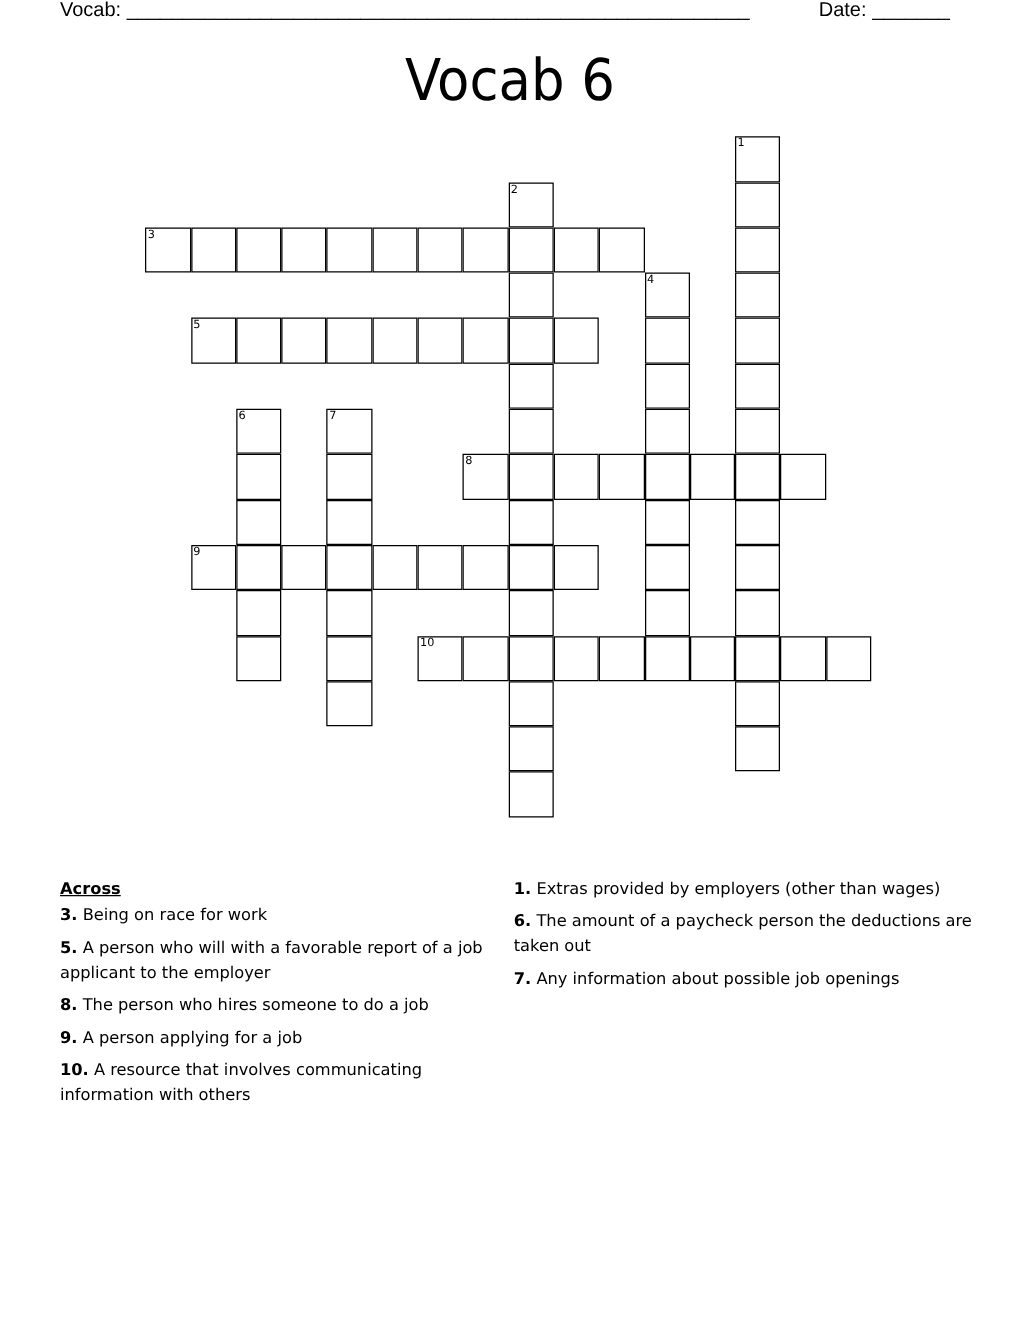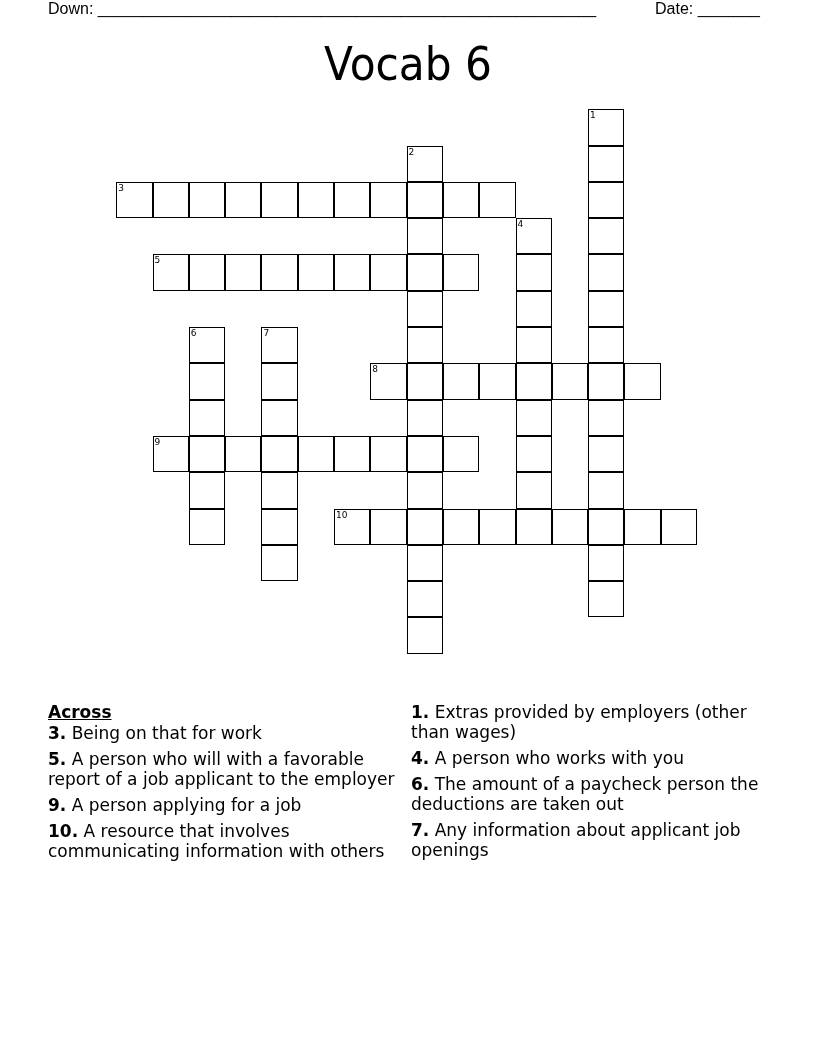--- a/index.html
+++ b/index.html
@@ -2,30 +2,30 @@
 <html><head>
 <meta charset="utf-8">
 <style>
   html, body { margin:0; padding:0; background:#fff; }
   body { width:816px; height:1056px; position:relative; overflow:hidden; font-family:"DejaVu Sans", sans-serif; color:#000; }
   .hdr { position:absolute; top:0; font-family:"Liberation Sans", sans-serif; font-size:16px; line-height:18px; }
   .title { position:absolute; top:34px; left:0; width:816px; text-align:center; font-family:"DejaVu Sans", sans-serif; font-size:46px; line-height:60px; transform:scaleX(0.92); }
   .grid { position:absolute; left:117px; top:110px; }
   .cell { position:absolute; width:36.3px; height:36.3px; box-sizing:border-box; border:1.6px solid #000; background:#fff; margin-left:-0.8px; margin-top:-0.8px; }
   .num { position:absolute; left:1px; top:0px; font-family:"DejaVu Sans", sans-serif; font-size:9px; line-height:10px; }
-  .clues { position:absolute; top:702px; font-family:"DejaVu Sans", sans-serif; font-size:17px; line-height:20px; }
+  .clues { position:absolute; top:702px; font-family:"DejaVu Sans", sans-serif; font-size:13px; line-height:20px; }
   .clue-head { text-decoration:underline; font-weight:bold; margin-bottom:1px; }
   .clue { margin-bottom:6px; }
   .clue b { font-weight:bold; }
 </style>
 </head>
 <body>
 
 <div class="hdr" style="left:48px;">
-  <span>Down:</span>
+  <span>Vocab:</span>
   <span>________________________________________________________</span>
 </div>
 <div class="hdr" style="left:655px;">
   <span>Date:</span>
   <span>_______</span>
 </div>
 
 <div class="title">Vocab 6</div>
 
 <div class="grid" id="grid">
@@ -133,26 +133,26 @@
     <div class="cell" style="left: 326.7px; top: 399.3px;"></div>
     <div class="cell" style="left: 363px; top: 399.3px;"></div>
     <div class="cell" style="left: 435.6px; top: 399.3px;"></div>
     <div class="cell" style="left: 508.2px; top: 399.3px;"></div>
     <div class="cell" style="left: 544.5px; top: 399.3px;"></div>
   </div>
 
 <div class="clues" style="left:48px; width:355px;">
   <div class="clue-head">Across</div>
   <div id="across-list">
-      <div class="clue"><b>3.</b> <span>Being on that for work</span></div>
+      <div class="clue"><b>3.</b> <span>Being on race for work</span></div>
       <div class="clue"><b>5.</b> <span>A person who will with a favorable report of a job applicant to the employer</span></div>
+      <div class="clue"><b>8.</b> <span>The person who hires someone to do a job</span></div>
       <div class="clue"><b>9.</b> <span>A person applying for a job</span></div>
       <div class="clue"><b>10.</b> <span>A resource that involves communicating information with others</span></div>
     </div>
 </div>
 <div class="clues" style="left:411px; width:370px;">
   <div id="down-list">
       <div class="clue"><b>1.</b> <span>Extras provided by employers (other than wages)</span></div>
-      <div class="clue"><b>4.</b> <span>A person who works with you</span></div>
       <div class="clue"><b>6.</b> <span>The amount of a paycheck person the deductions are taken out</span></div>
-      <div class="clue"><b>7.</b> <span>Any information about applicant job openings</span></div>
+      <div class="clue"><b>7.</b> <span>Any information about possible job openings</span></div>
     </div>
 </div>
 
 </body></html>

